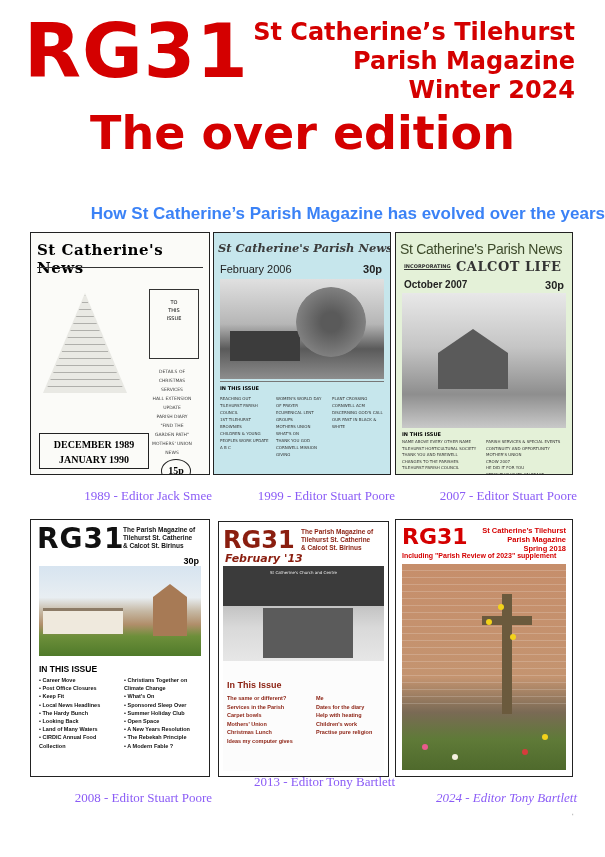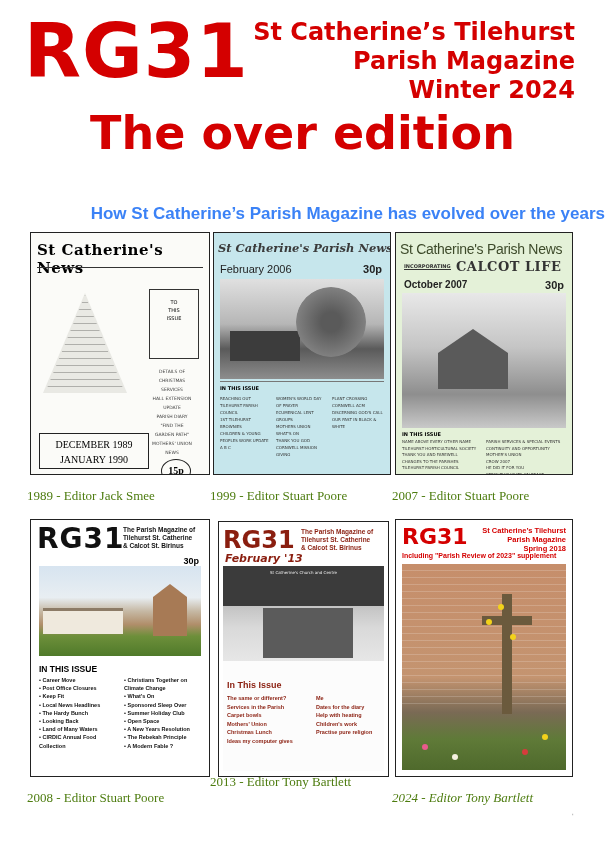--- a/index.html
+++ b/index.html
@@ -5,31 +5,31 @@
   * { box-sizing: border-box; margin: 0; padding: 0; }
   html, body { width: 605px; height: 857px; background: #ffffff; overflow: hidden; }
   body { position: relative; font-family: "DejaVu Sans", sans-serif; color: #000; }
 
   .rg31 { position: absolute; left: 24px; top: 14px; font-family: "DejaVu Sans", sans-serif; font-weight: bold; font-size: 74px; letter-spacing: 1px; color: #d40000; line-height: 1; }
   .subtitle { position: absolute; right: 30px; top: 18px; width: 330px; text-align: right; font-family: "DejaVu Sans", sans-serif; font-weight: bold; font-size: 24px; line-height: 29px; color: #d40000; }
   .final { position: absolute; left: 0; width: 605px; top: 110px; text-align: center; font-family: "DejaVu Sans", sans-serif; font-weight: bold; font-size: 46px; color: #d40000; line-height: 1; }
   .evolved { position: absolute; left: 0; width: 605px; top: 204px; text-align: right; font-family: "Liberation Sans", sans-serif; font-weight: bold; font-size: 17px; color: #3b82f6; }
 
   .cover { position: absolute; border: 1.5px solid #222; overflow: hidden; background: #fff; }
-  .caption { position: absolute; text-align: left; font-family: "Liberation Serif", serif; font-size: 13px; color: #4d7c0f; width: 185px; }
+  .caption { position: absolute; text-align: right; font-family: "Liberation Serif", serif; font-size: 13px; color: #8b5cf6; width: 185px; }
 
   
   .c1 { left: 30px; top: 232px; width: 180px; height: 243px; background: #fbfbf8; }
   .c1 .mast { position: absolute; left: 6px; top: 8px; right: 6px; font-family: "DejaVu Serif", serif; font-size: 15px; font-weight: bold; text-align: left; letter-spacing: 0.5px; }
   .c1 .rule { position: absolute; left: 6px; right: 6px; top: 34px; border-top: 1px solid #333; }
   .c1 .steeple { position: absolute; left: 12px; top: 60px; width: 0; height: 0; border-left: 42px solid transparent; border-right: 42px solid transparent; border-bottom: 100px solid #e9e9e4; }
   .c1 .steeple2 { position: absolute; left: 14px; top: 62px; width: 80px; height: 98px; background: repeating-linear-gradient(0deg, transparent 0 6px, rgba(0,0,0,0.25) 6px 7px); clip-path: polygon(50% 0, 100% 100%, 0 100%); }
   .c1 .arrowbox { position: absolute; left: 118px; top: 56px; width: 50px; height: 70px; border: 1.5px solid #333; font-size: 5px; text-align: center; padding-top: 8px; line-height: 8px; }
   .c1 .notes { position: absolute; left: 108px; top: 134px; width: 66px; font-size: 4.5px; text-align: center; line-height: 9px; color: #444; }
-  .c1 .datebox { position: absolute; left: 8px; top: 200px; width: 110px; height: 36px; border: 1.5px solid #222; font-family: "Liberation Serif", serif; font-weight: normal; font-size: 10px; text-align: center; line-height: 15px; padding-top: 3px; }
+  .c1 .datebox { position: absolute; left: 8px; top: 200px; width: 110px; height: 36px; border: 1.5px solid #222; font-family: "Liberation Serif", serif; font-weight: bold; font-size: 10px; text-align: center; line-height: 15px; padding-top: 3px; }
   .c1 .price { position: absolute; left: 130px; top: 206px; width: 30px; height: 24px; border: 1.2px solid #222; border-radius: 50%; font-family: "Liberation Serif", serif; font-size: 10px; font-weight: bold; text-align: center; line-height: 22px; margin-top: 20px; }
 
   
   .c2 { left: 213px; top: 232px; width: 178px; height: 243px; background: #c6e6ec; }
   .c2 .mast { position: absolute; left: 4px; top: 8px; font-family: "DejaVu Serif", serif; font-style: italic; font-weight: bold; font-size: 11.5px; color: #3a3a3a; white-space: nowrap; }
   .c2 .date { position: absolute; left: 6px; top: 30px; font-family: "Liberation Sans", sans-serif; font-size: 11px; color: #222; }
   .c2 .price { position: absolute; right: 8px; top: 30px; font-family: "Liberation Sans", sans-serif; font-weight: bold; font-size: 11px; color: #222; }
   .c2 .photo { position: absolute; left: 6px; top: 46px; right: 6px; height: 100px; background: linear-gradient(180deg, #e0e0e0 0%, #b6b6b6 45%, #5a5a5a 70%, #8d8d8d 100%); }
   .c2 .photo .bld { position: absolute; left: 10px; bottom: 18px; width: 70px; height: 30px; background: #3c3c3c; }
   .c2 .photo .tree { position: absolute; right: 18px; top: 8px; width: 70px; height: 70px; border-radius: 50%; background: radial-gradient(circle, #5a5a5a 20%, #808080 70%, transparent 72%); }

